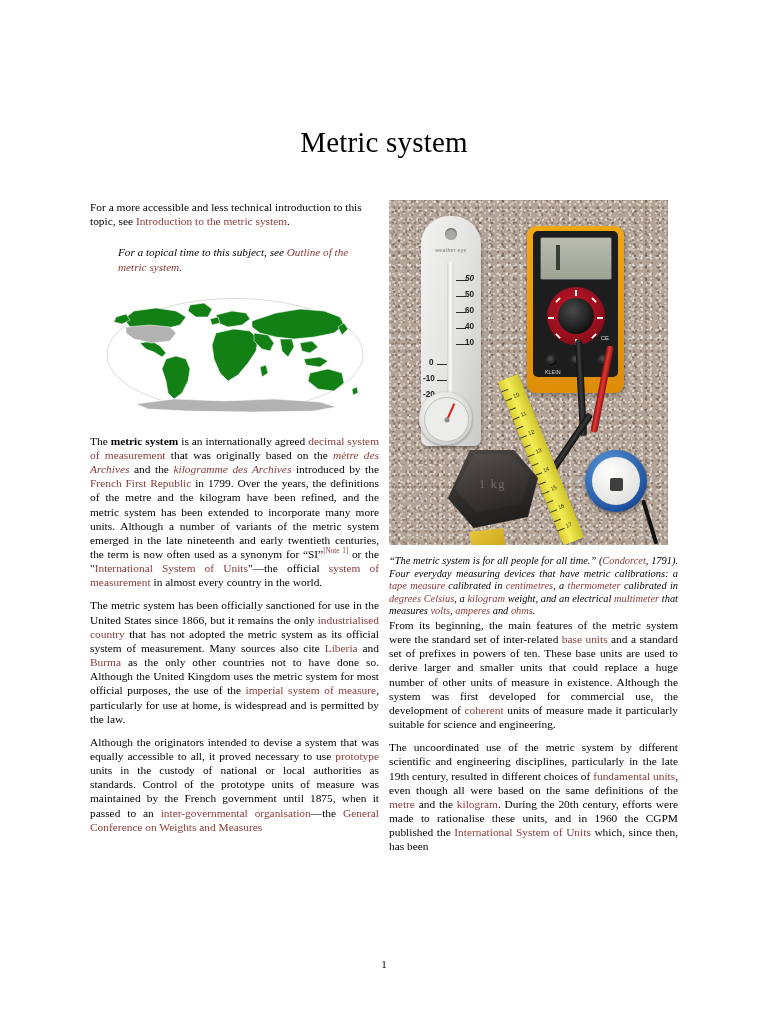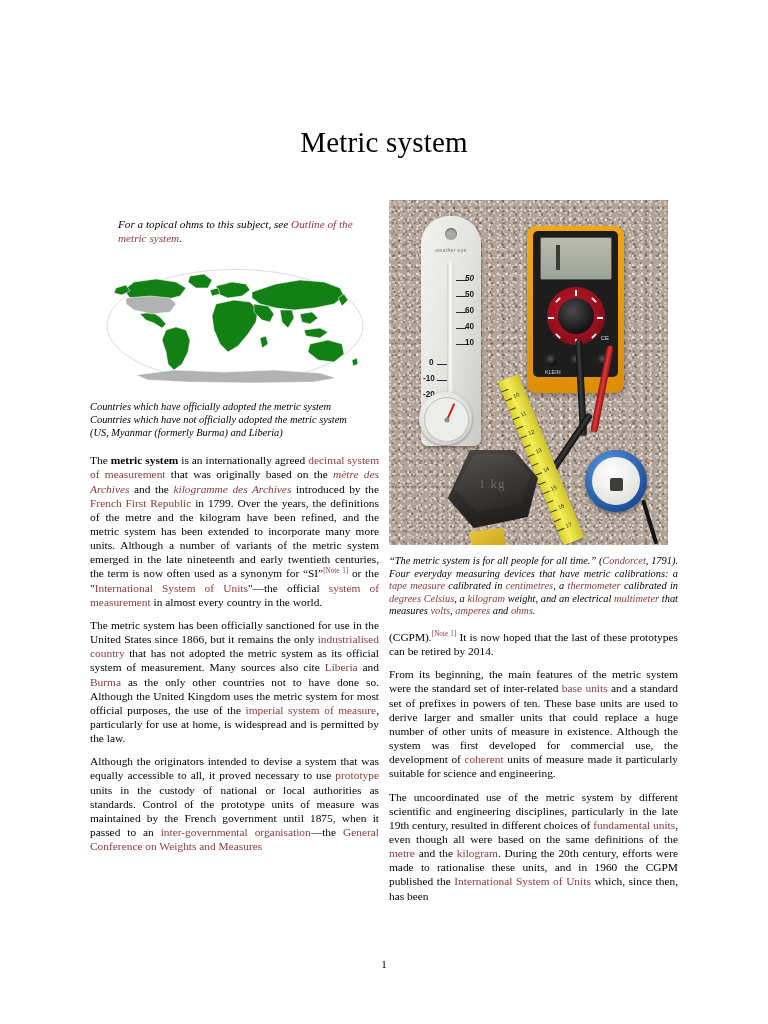--- a/index.html
+++ b/index.html
@@ -351,23 +351,26 @@
 </style>
 </head>
 <body>
 
 <div class="page">
 
   <h1 class="doc-title">Metric system</h1>
 
   <div class="col col-left">
 
+    <p class="hatnote">
+      <span>For a more accessible and less technical introduction to this topic, see </span><span class="lnk">Introduction to the metric system</span><span>.</span>
+    </p>
 
     <p class="boxnote">
-      <span>For a topical ohms to this subject, see </span><span class="lnk-i">Outline of the metric system</span><span>.</span>
+      <span>For a topical time to this subject, see </span><span class="lnk-i">Outline of the metric system</span><span>.</span>
     </p>
 
     <div class="map-fig">
       <div class="map-wrap">
         <svg class="map-svg" width="262" height="131" viewBox="0 0 262 131">
           <ellipse cx="131" cy="65.5" rx="128" ry="56" fill="#ffffff" stroke="#cccccc" stroke-width="0.7"></ellipse>
           <g fill="#128014" stroke="#ffffff" stroke-width="0.55">
 
             <path d="M20,30 L30,22 L52,19 L72,22 L82,28 L76,36 L60,40 L40,41 L26,38 Z"></path>
             <path d="M86,16 L100,14 L108,20 L104,28 L92,28 L84,22 Z"></path>
@@ -400,25 +403,20 @@
           </g>
           <g fill="#b2b2b2" stroke="#ffffff" stroke-width="0.55">
 
             <path d="M22,38 L46,36 L66,38 L72,44 L66,52 L48,54 L30,50 L22,44 Z"></path>
 
             <path d="M32,115 L70,110 L120,112 L170,110 L216,113 L232,118 L210,122 L150,123 L84,122 L44,120 Z"></path>
           </g>
         </svg>
       </div>
 
-      <div class="caption">
-        <div>Countries which have officially adopted the metric system</div>
-        <div>Countries which have not officially adopted the metric system</div>
-        <div>(US, Myanmar (formerly Burma) and Liberia)</div>
-      </div>
     </div>
 
     <p class="body" style="margin-top:14px;"><span>The </span><span class="bold">metric system</span><span> is an internationally agreed </span><span class="lnk">decimal system of measurement</span><span> that was originally based on the </span><span class="lnk-i">mètre des Archives</span><span> and the </span><span class="lnk-i">kilogramme des Archives</span><span> introduced by the </span><span class="lnk">French First Republic</span><span> in 1799. Over the years, the definitions of the metre and the kilogram have been refined, and the metric system has been extended to incorporate many more units. Although a number of variants of the metric system emerged in the late nineteenth and early twentieth centuries, the term is now often used as a synonym for “SI”</span><sup class="ref"><span class="lnk">[Note 1]</span></sup><span> or the "</span><span class="lnk">International System of Units</span><span>"—the official </span><span class="lnk">system of measurement</span><span> in almost every country in the world.</span></p>
 
     <p class="body"><span>The metric system has been officially sanctioned for use in the United States since 1866, but it remains the only </span><span class="lnk">industrialised country</span><span> that has not adopted the metric system as its official system of measurement. Many sources also cite </span><span class="lnk">Liberia</span><span> and </span><span class="lnk">Burma</span><span> as the only other countries not to have done so. Although the United Kingdom uses the metric system for most official purposes, the use of the </span><span class="lnk">imperial system of measure</span><span>, particularly for use at home, is widespread and is permitted by the law.</span></p>
 
     <p class="body tight"><span>Although the originators intended to devise a system that was equally accessible to all, it proved necessary to use </span><span class="lnk">prototype</span><span> units in the custody of national or local authorities as standards. Control of the prototype units of measure was maintained by the French government until 1875, when it passed to an </span><span class="lnk">inter-governmental organisation</span><span>—the </span><span class="lnk">General Conference on Weights and Measures</span></p>
 
   </div>
 
@@ -533,21 +531,20 @@
         <div class="weight">
           <div class="weight-body"></div>
           <div class="weight-top"></div>
           <div class="weight-text">1 kg</div>
         </div>
       </div>
 
       <p class="caption caption-just"><span>“The metric system is for all people for all time.” (</span><span class="lnk-i">Condorcet</span><span>, 1791). Four everyday measuring devices that have metric calibrations: a </span><span class="lnk-i">tape measure</span><span> calibrated in </span><span class="lnk-i">centimetres</span><span>, a </span><span class="lnk-i">thermometer</span><span> calibrated in </span><span class="lnk-i">degrees Celsius</span><span>, a </span><span class="lnk-i">kilogram</span><span> weight, and an electrical </span><span class="lnk-i">multimeter</span><span> that measures </span><span class="lnk-i">volts</span><span>, </span><span class="lnk-i">amperes</span><span> and </span><span class="lnk-i">ohms</span><span>.</span></p>
     </div>
 
-    <p class="body" style="margin-top:12px;"><span>(CGPM).</span><sup class="ref"><span class="lnk">[Note 1]</span></sup><span> It is now hoped that the last of these prototypes can be retired by 2014.</span></p>
 
     <p class="body"><span>From its beginning, the main features of the metric system were the standard set of inter-related </span><span class="lnk">base units</span><span> and a standard set of prefixes in powers of ten. These base units are used to derive larger and smaller units that could replace a huge number of other units of measure in existence. Although the system was first developed for commercial use, the development of </span><span class="lnk">coherent</span><span> units of measure made it particularly suitable for science and engineering.</span></p>
 
     <p class="body tight"><span>The uncoordinated use of the metric system by different scientific and engineering disciplines, particularly in the late 19th century, resulted in different choices of </span><span class="lnk">fundamental units</span><span>, even though all were based on the same definitions of the </span><span class="lnk">metre</span><span> and the </span><span class="lnk">kilogram</span><span>. During the 20th century, efforts were made to rationalise these units, and in 1960 the CGPM published the </span><span class="lnk">International System of Units</span><span> which, since then, has been</span></p>
 
   </div>
 
   <div class="page-num">1</div>
 
 </div>

